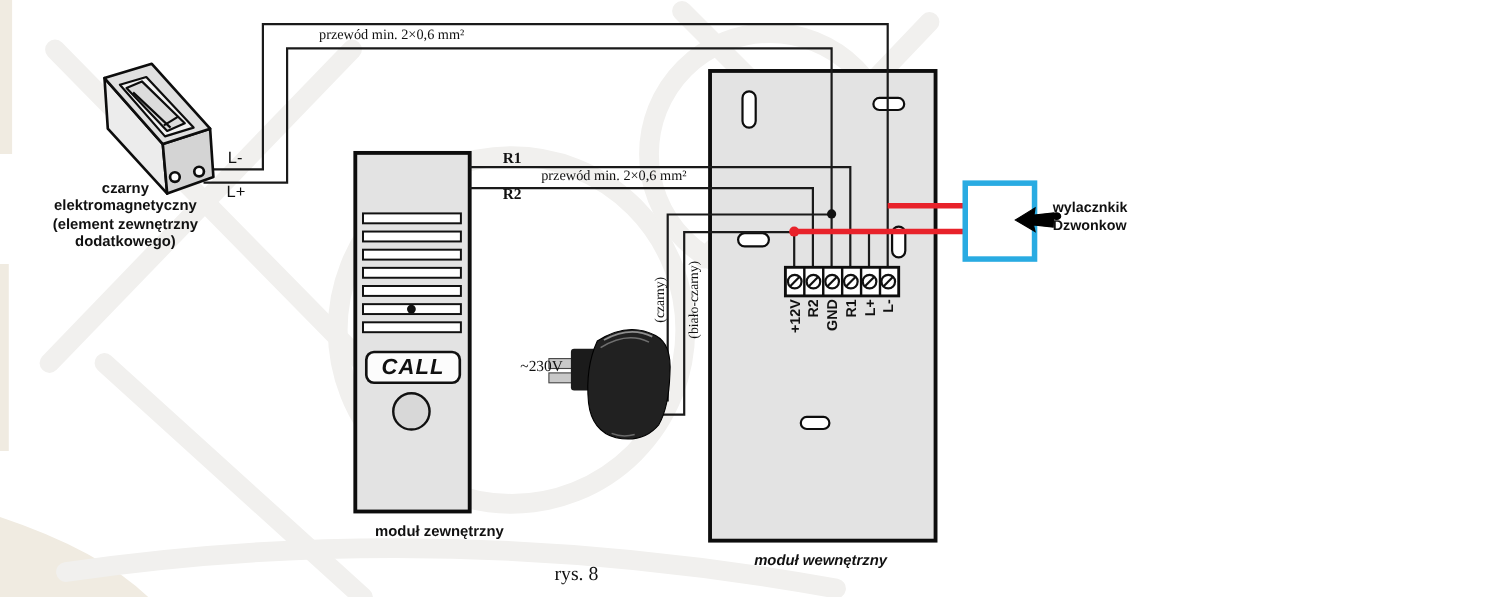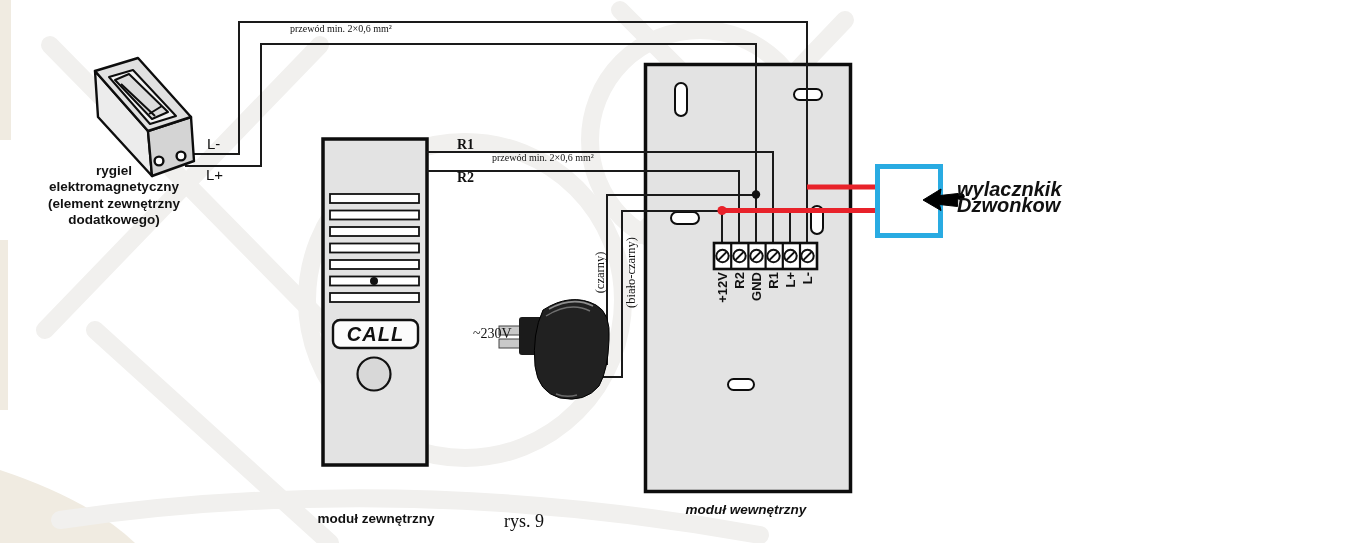--- a/index.html
+++ b/index.html
@@ -3,32 +3,32 @@
 <meta charset="utf-8">
 <style>
   html,body{margin:0;padding:0;}
   body{
     width:1359px;height:543px;position:relative;background:#ffffff;overflow:hidden;
     font-family:"Liberation Sans","DejaVu Sans",sans-serif;color:#111;
   }
   #stage{position:absolute;inset:0;width:1359px;height:543px;}
   .lbl{position:absolute;white-space:nowrap;}
   .serif{font-family:"Liberation Serif","DejaVu Serif",serif;}
-  .cable-lbl{font-size:10px;width:130px;text-align:left;}
+  .cable-lbl{font-size:13px;width:130px;text-align:left;}
   .rlabel{font-size:14px;font-weight:bold;}
   .lterm{font-size:15px;}
   .cap{font-size:13.5px;font-weight:bold;width:164px;text-align:center;}
   .lock-cap{left:28px;top:163px;width:172px;text-align:center;font-size:13.5px;font-weight:bold;line-height:16.3px;}
   .lock-cap span{display:block;}
   .adapter-wire-lbl{font-size:12.5px;text-align:center;height:15px;line-height:15px;}
   .term-lbl{width:44px;height:14px;line-height:14px;font-size:13px;font-weight:bold;
             text-align:right;transform:rotate(-90deg);transform-origin:100% 0;}
   .call-lbl{left:333px;top:321px;width:85px;height:26px;display:flex;align-items:center;justify-content:center;
             font-size:20px;font-weight:800;font-style:italic;letter-spacing:1px;}
-  .switch-lbl{left:957px;top:181px;font-size:20px;font-weight:bold;line-height:16px;font-style:italic;}
+  .switch-lbl{left:957px;top:181px;font-size:13px;font-weight:bold;line-height:16px;}
   .switch-lbl span{display:block;}
   .fig-cap{left:504px;top:511px;font-size:18px;}
   .voltage{font-size:14px;}
 </style>
 </head>
 <body>
 
 <svg id="stage" viewBox="0 0 1359 543" xmlns="http://www.w3.org/2000/svg">
 
   <g fill="none" stroke="#f1f0ee" stroke-width="18" stroke-linecap="round">
@@ -149,21 +149,21 @@
 <div class="lbl cable-lbl serif" style="left:290px;top:23px;">przewód min. 2×0,6 mm²</div>
 <div class="lbl cable-lbl serif" style="left:492px;top:152px;">przewód min. 2×0,6 mm²</div>
 
 <div class="lbl rlabel serif" style="left:457px;top:137px;">R1</div>
 <div class="lbl rlabel serif" style="left:457px;top:170px;">R2</div>
 
 <div class="lbl lterm" style="left:207px;top:135px;">L-</div>
 <div class="lbl lterm" style="left:206px;top:166px;">L+</div>
 
 <div class="lbl lock-cap">
-  <span>rygiel</span>
+  <span>czarny</span>
   <span>elektromagnetyczny</span>
   <span>(element zewnętrzny</span>
   <span>dodatkowego)</span>
 </div>
 
 <div class="lbl voltage serif" style="left:473px;top:302px;margin-top:24px;">~230V</div>
 
 <div class="lbl adapter-wire-lbl serif" style="left:563px;top:265px;width:74px;transform:rotate(-90deg);">(czarny)</div>
 <div class="lbl adapter-wire-lbl serif" style="left:586px;top:265px;width:90px;transform:rotate(-90deg);">(biało-czarny)</div>
 
@@ -174,15 +174,15 @@
 <div class="lbl term-lbl" style="left:740px;top:272px;">L+</div>
 <div class="lbl term-lbl" style="left:757px;top:272px;">L-</div>
 
 <div class="lbl call-lbl">CALL</div>
 
 <div class="lbl switch-lbl">
   <span>wylacznkik</span>
   <span>Dzwonkow</span>
 </div>
 
-<div class="lbl cap" style="left:294px;top:511px;">moduł zewnętrzny</div>
+<div class="lbl cap" style="left:294px;top:475px;text-align:right;">moduł zewnętrzny</div>
 <div class="lbl cap" style="left:664px;top:502px;font-style:italic;">moduł wewnętrzny</div>
-<div class="lbl fig-cap serif">rys. 9</div>
+<div class="lbl fig-cap serif">rys. 8</div>
 
 </body></html>

